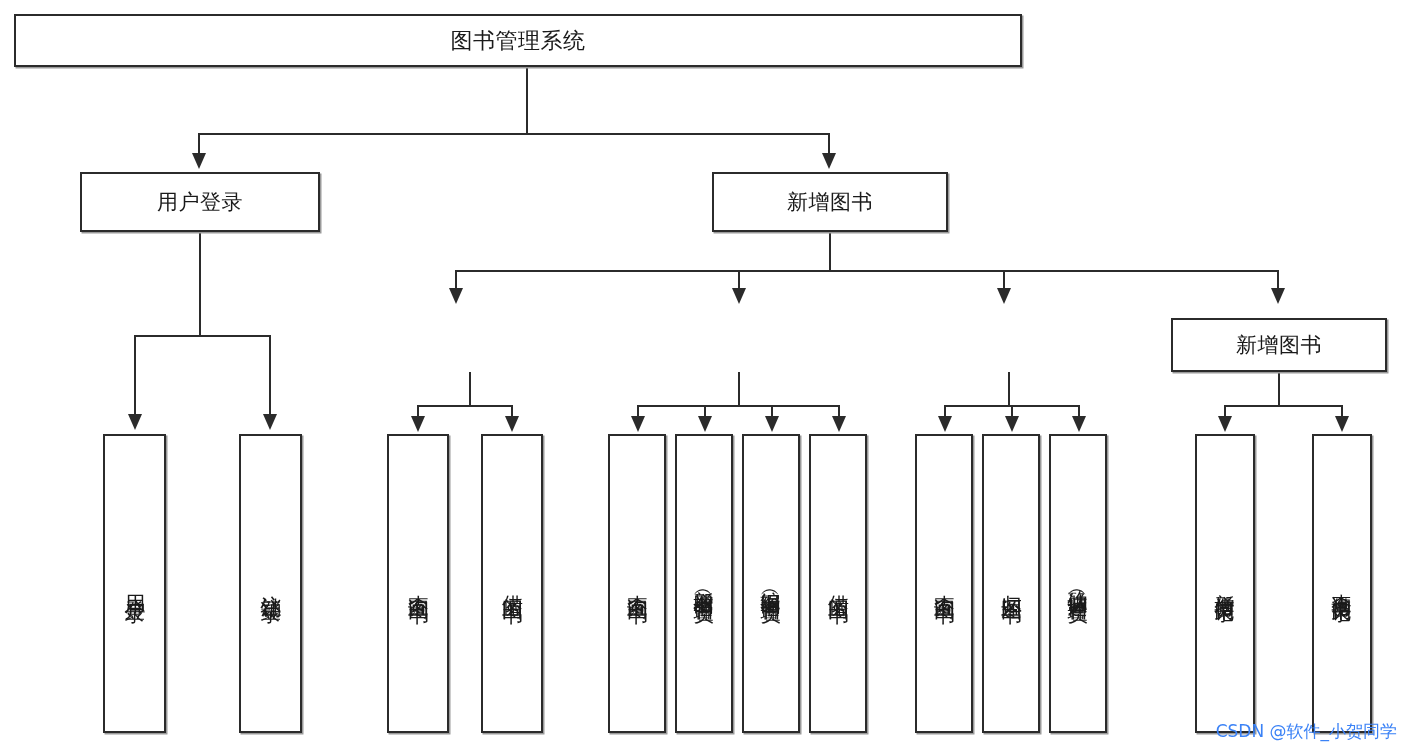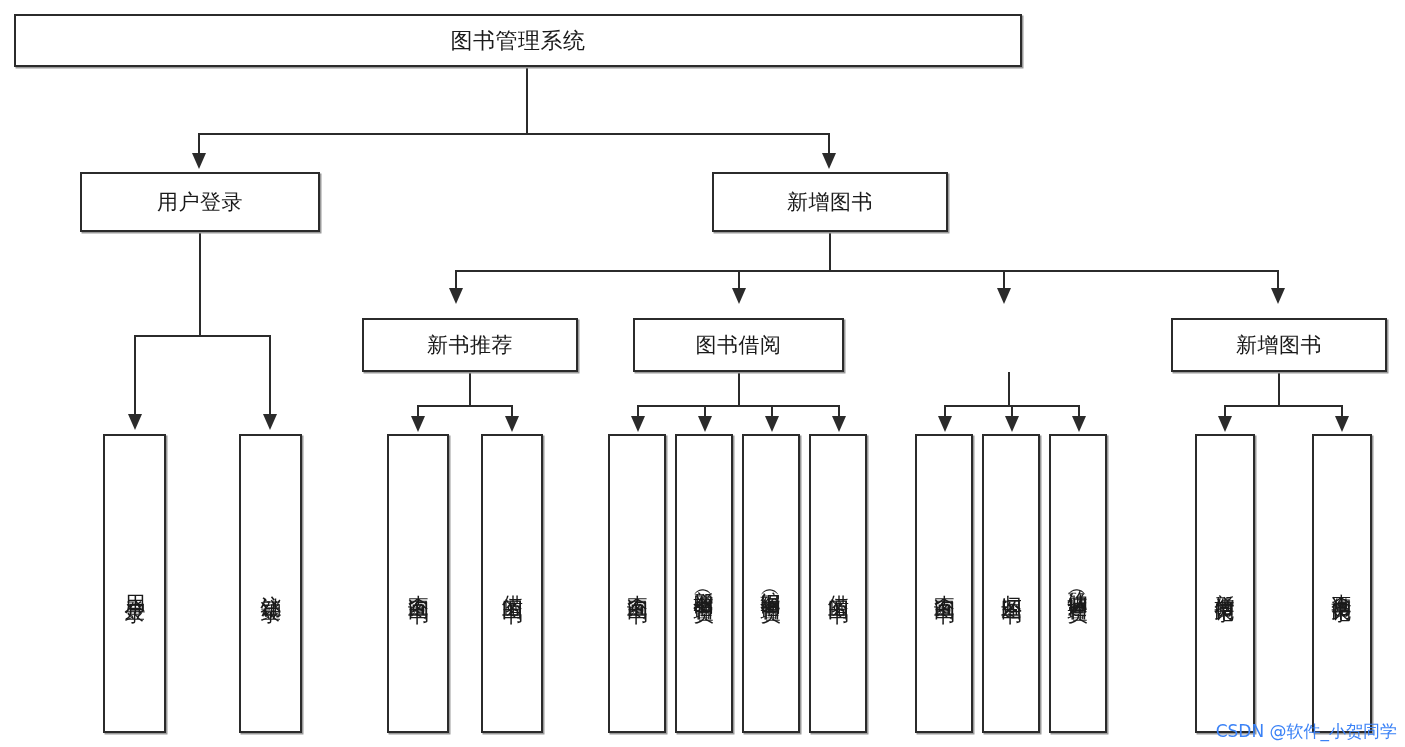--- a/index.html
+++ b/index.html
@@ -109,26 +109,20 @@
   <div class="ln h" style="left:455px;top:270px;width:824px;"></div>
   <div class="ln v" style="left:455px;top:270px;height:20px;"></div>
   <div class="ln v" style="left:738px;top:270px;height:20px;"></div>
   <div class="ln v" style="left:1003px;top:270px;height:20px;"></div>
   <div class="ln v" style="left:1277px;top:270px;height:20px;"></div>
   <div class="arrow" style="left:449px;top:288px;"></div>
   <div class="arrow" style="left:732px;top:288px;"></div>
   <div class="arrow" style="left:997px;top:288px;"></div>
   <div class="arrow" style="left:1271px;top:288px;"></div>
 
-  <div class="node horiz" style="left:362px;top:318px;width:216px;height:54px;">
-    <span class="label">新书推荐</span>
-  </div>
-  <div class="node horiz" style="left:633px;top:318px;width:211px;height:54px;">
-    <span class="label">图书借阅</span>
-  </div>
   <div class="node horiz" style="left:1171px;top:318px;width:216px;height:54px;">
     <span class="label">新增图书</span>
   </div>
 
   <div class="ln v" style="left:469px;top:372px;height:34px;"></div>
   <div class="ln h" style="left:417px;top:405px;width:96px;"></div>
   <div class="ln v" style="left:417px;top:405px;height:12px;"></div>
   <div class="ln v" style="left:511px;top:405px;height:12px;"></div>
   <div class="arrow" style="left:411px;top:416px;"></div>
   <div class="arrow" style="left:505px;top:416px;"></div>

